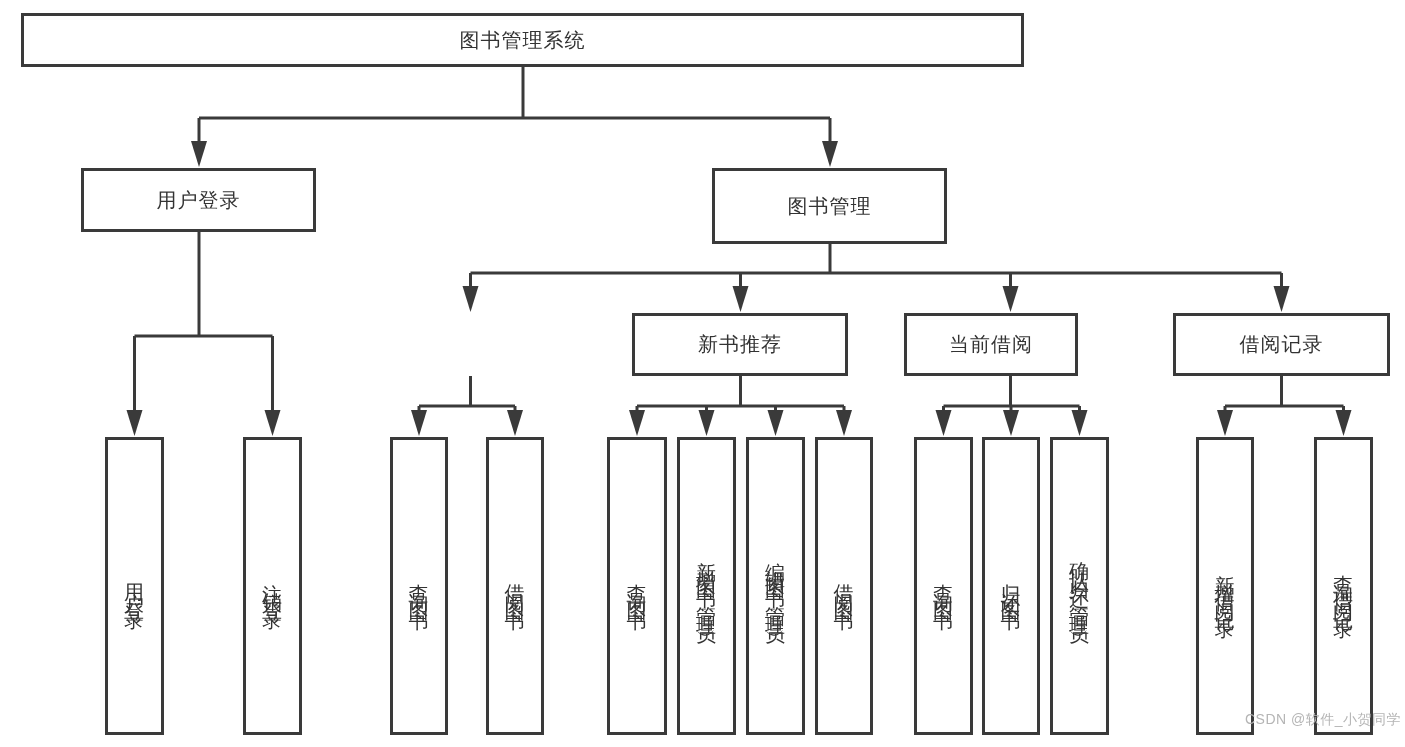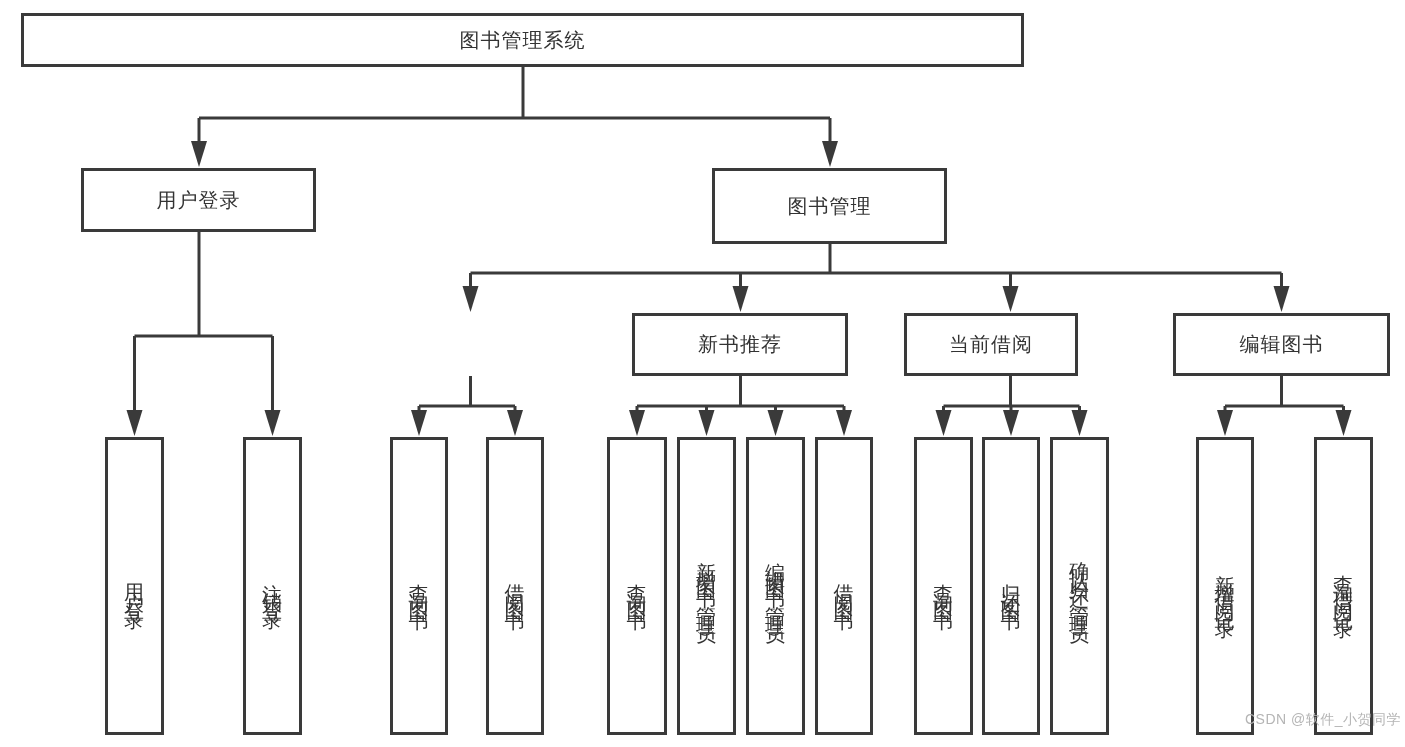--- a/index.html
+++ b/index.html
@@ -141,21 +141,21 @@
     <span>图书管理</span>
   </div>
 
   <div class="box hbox" style="left:632px;top:313px;width:216px;height:63px">
     <span>新书推荐</span>
   </div>
   <div class="box hbox" style="left:904px;top:313px;width:174px;height:63px">
     <span>当前借阅</span>
   </div>
   <div class="box hbox" style="left:1173px;top:313px;width:217px;height:63px">
-    <span>编辑图书</span>
+    <span>借阅记录</span>
   </div>
 
   <div class="box vbox" style="left:105px;top:437px;width:59px;height:298px">
     <span>用户登录</span>
   </div>
   <div class="box vbox" style="left:243px;top:437px;width:59px;height:298px">
     <span>注销登录</span>
   </div>
 
   <div class="box vbox" style="left:390px;top:437px;width:58px;height:298px">

